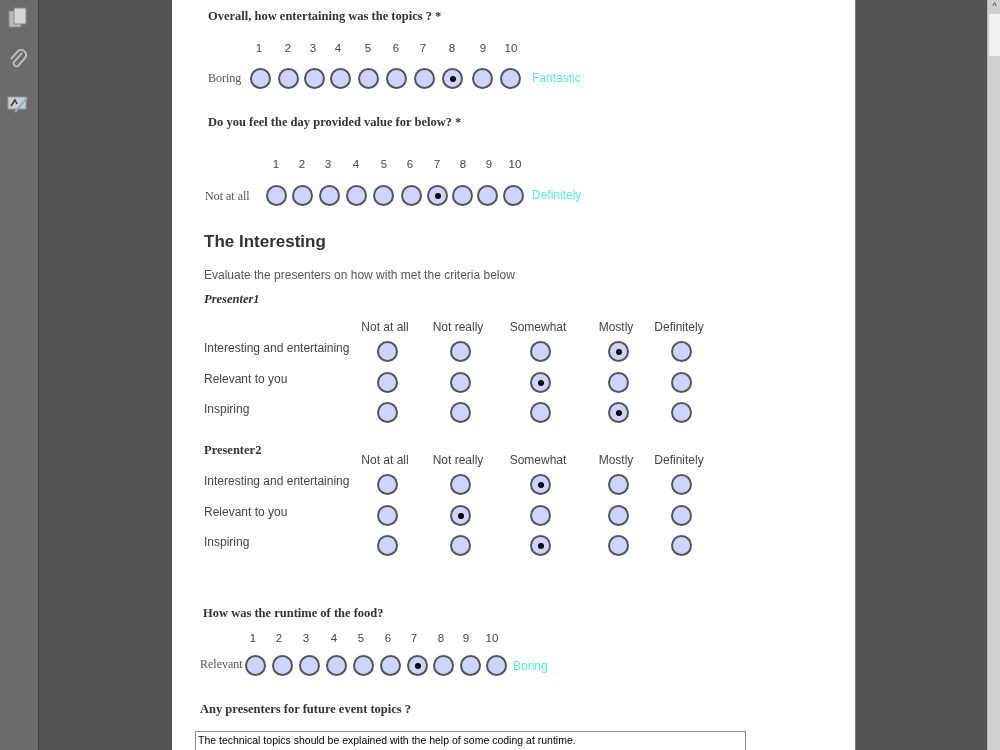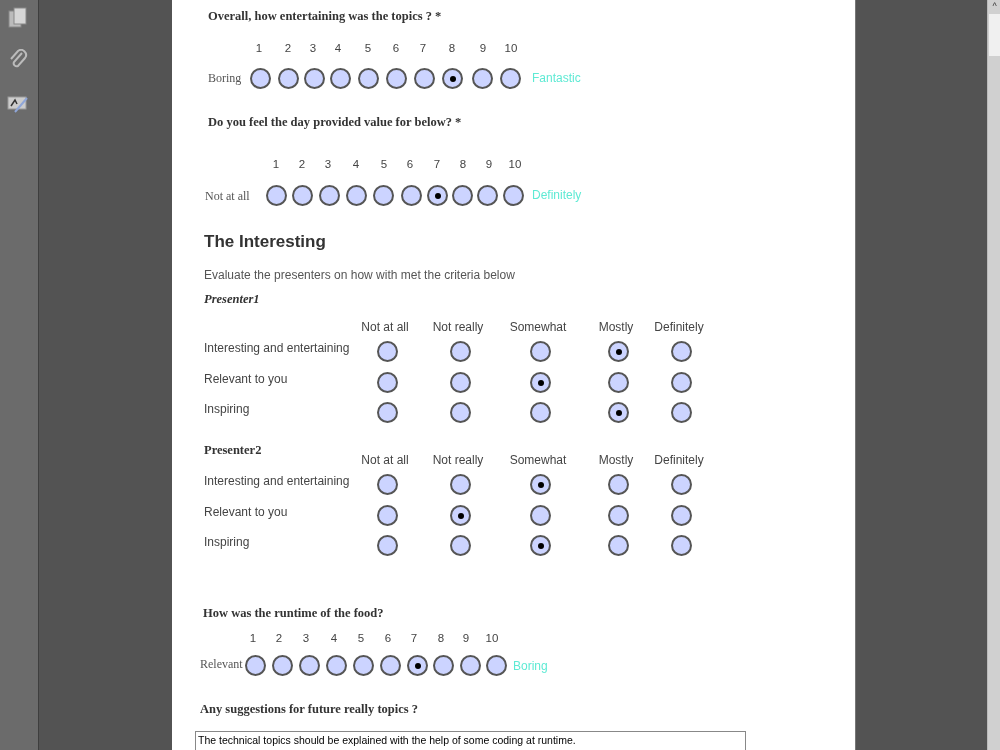--- a/index.html
+++ b/index.html
@@ -188,14 +188,14 @@
     <div class="radio" style="left: 326px; top: 655px; width: 21px; height: 21px;"></div>
     <div class="radio" style="left: 353px; top: 655px; width: 21px; height: 21px;"></div>
     <div class="radio" style="left: 380px; top: 655px; width: 21px; height: 21px;"></div>
     <div class="radio on" style="left: 407px; top: 655px; width: 21px; height: 21px;"></div>
     <div class="radio" style="left: 433px; top: 655px; width: 21px; height: 21px;"></div>
     <div class="radio" style="left: 460px; top: 655px; width: 21px; height: 21px;"></div>
     <div class="radio" style="left: 486px; top: 655px; width: 21px; height: 21px;"></div>
   </div>
 <div class="lbl" style="left:513px;top:659px">Boring</div>
 
-<div class="serif-q" style="left:200px;top:702px">Any suggestions for future really topics ?</div>
+<div class="serif-q" style="left:200px;top:702px">Any presenters for future event topics ?</div>
 <div class="textfield">The technical topics should be explained with the help of some coding at runtime.</div>
 
 </body></html>

